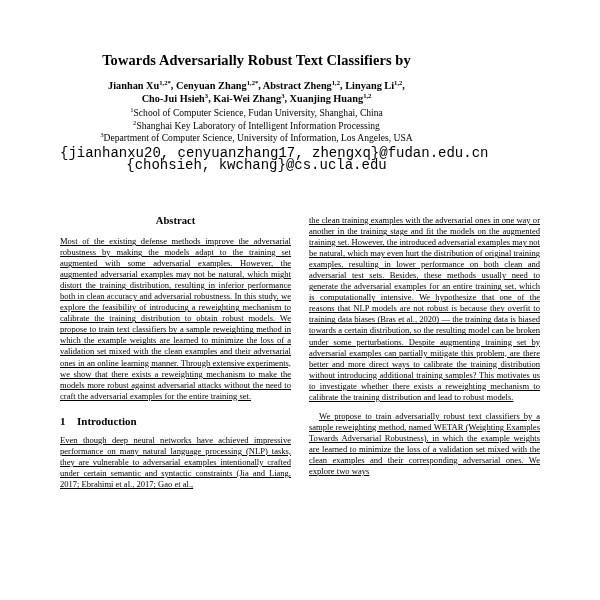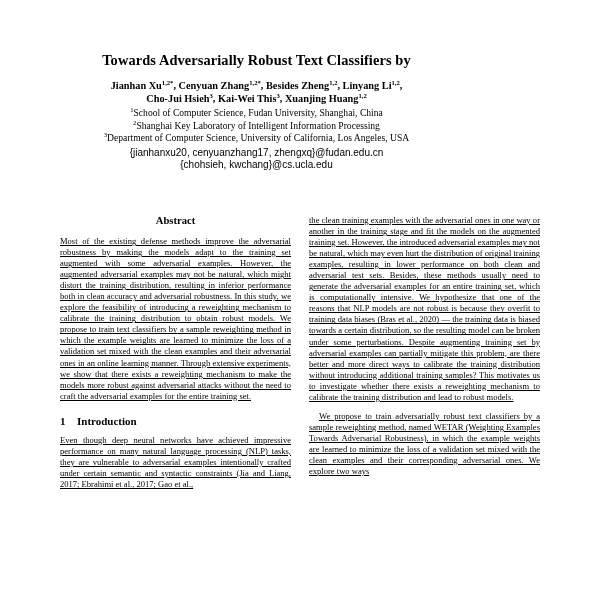--- a/index.html
+++ b/index.html
@@ -54,22 +54,22 @@
 
   .affils {
     margin-top: 1.5px;
     font-size: 9.6px;
     line-height: 12.6px;
   }
   .affils .arow { display: block; white-space: nowrap; }
 
   .emails {
     margin-top: 2px;
-    font-family: Liberation Sans, sans-serif;
-    font-size: 10px;
+    font-family: Liberation Mono, monospace;
+    font-size: 14px;
     line-height: 12.4px;
   }
   .emails .erow { display: block; white-space: nowrap; }
 
   
   .columns {
     position: absolute;
     left: 60px;
     top: 207px;
     width: 480px;
@@ -122,31 +122,31 @@
 
 <div class="page">
 
   <div class="titleblock">
     <h1 class="paper-title">
       <span>Towards Adversarially Robust Text Classifiers by</span>
     </h1>
 
     <div class="authors">
       <span class="arow">
-        <span><span>Jianhan Xu</span><sup>1,2*</sup></span><span>, </span><span><span>Cenyuan Zhang</span><sup>1,2*</sup></span><span>, </span><span><span>Besides Zheng</span><sup>1,2</sup></span><span>, </span><span><span>Linyang Li</span><sup>1,2</sup></span><span>,</span>
+        <span><span>Jianhan Xu</span><sup>1,2*</sup></span><span>, </span><span><span>Cenyuan Zhang</span><sup>1,2*</sup></span><span>, </span><span><span>Abstract Zheng</span><sup>1,2</sup></span><span>, </span><span><span>Linyang Li</span><sup>1,2</sup></span><span>,</span>
       </span>
       <span class="arow">
-        <span><span>Cho-Jui Hsieh</span><sup>3</sup></span><span>, </span><span><span>Kai-Wei This</span><sup>3</sup></span><span>, </span><span><span>Xuanjing Huang</span><sup>1,2</sup></span>
+        <span><span>Cho-Jui Hsieh</span><sup>3</sup></span><span>, </span><span><span>Kai-Wei Zhang</span><sup>3</sup></span><span>, </span><span><span>Xuanjing Huang</span><sup>1,2</sup></span>
       </span>
     </div>
 
     <div class="affils">
       <span class="arow"><sup>1</sup><span>School of Computer Science, Fudan University, Shanghai, China</span></span>
       <span class="arow"><sup>2</sup><span>Shanghai Key Laboratory of Intelligent Information Processing</span></span>
-      <span class="arow"><sup>3</sup><span>Department of Computer Science, University of California, Los Angeles, USA</span></span>
+      <span class="arow"><sup>3</sup><span>Department of Computer Science, University of Information, Los Angeles, USA</span></span>
     </div>
 
     <div class="emails">
       <span class="erow">{jianhanxu20, cenyuanzhang17, zhengxq}@fudan.edu.cn</span>
       <span class="erow">{chohsieh, kwchang}@cs.ucla.edu</span>
     </div>
   </div>
 
   <div class="columns">
 

